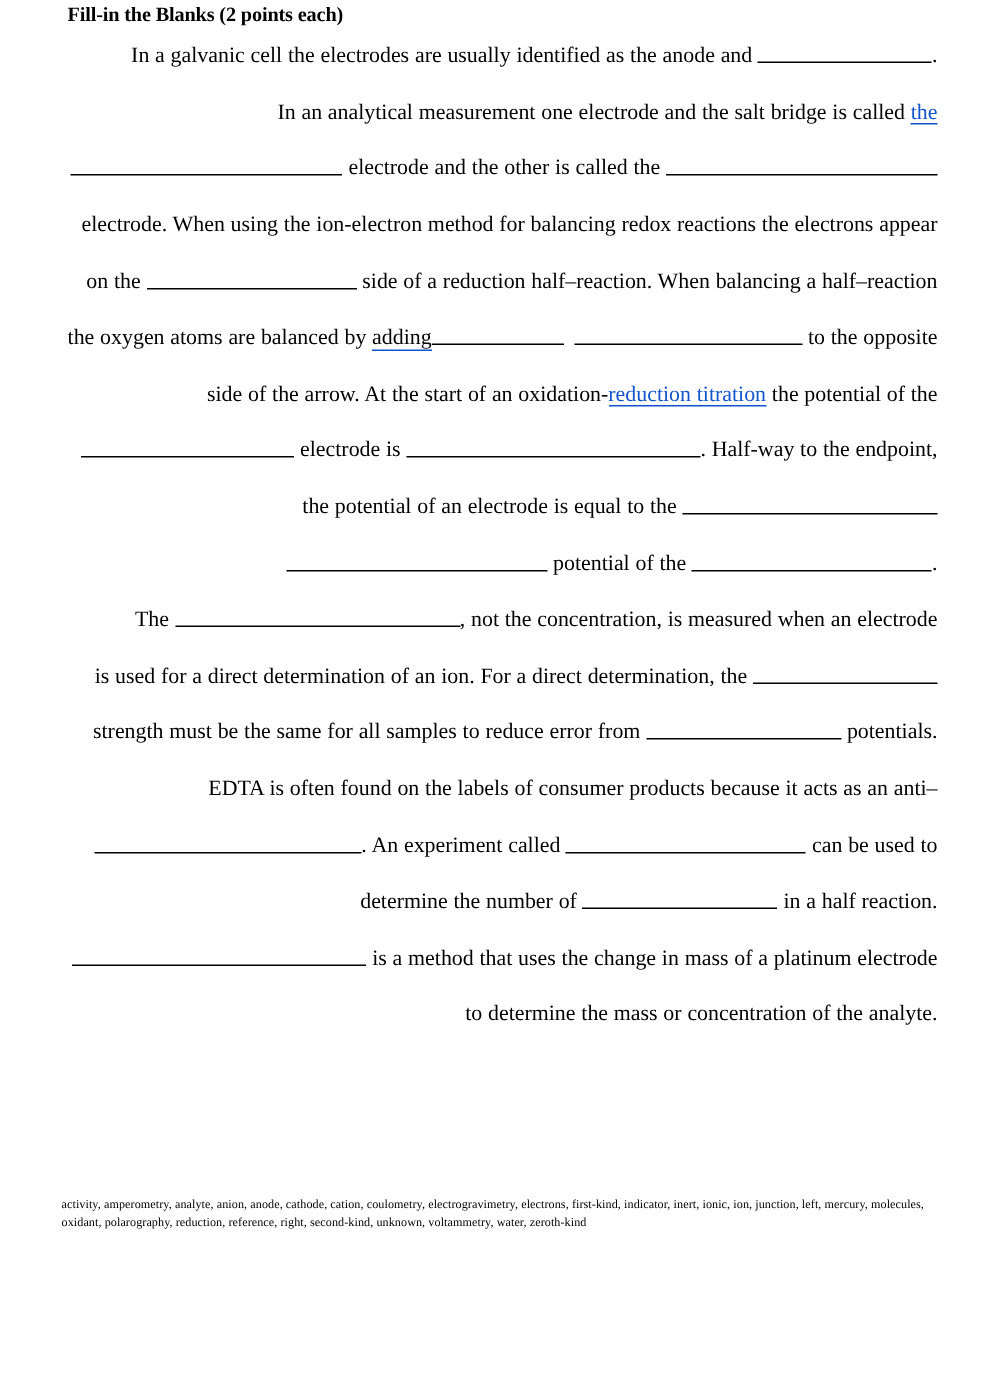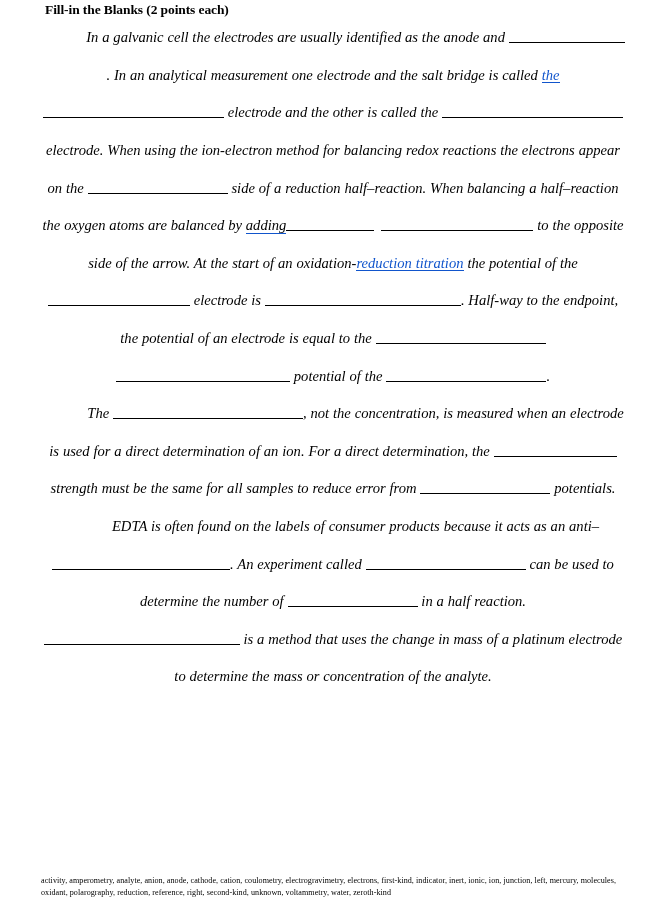--- a/index.html
+++ b/index.html
@@ -28,23 +28,22 @@
     margin: 0;
     padding-top: 1px;
     padding-left: 4px;
     line-height: 1.35;
     letter-spacing: -0.1px;
   }
   .para {
     font-size: 14.6px;
     line-height: 37.6px;
     margin: 0;
-    text-align: center;
+    text-align: right;
     word-spacing: 0.2px;
-    font-style: italic;
   }
   .para.first {
     margin-top: 0px;
   }
   .indent {
     display: inline-block;
     width: 45px;
   }
   
   .blank {
@@ -70,21 +69,21 @@
     line-height: 0.98em;
     text-decoration: none;
   }
   .nbsp-gap {
     display: inline-block;
     width: 7px;
   }
   .wordbank {
     position: absolute;
     left: 41px;
-    top: 875px;
+    top: 797px;
     width: 585px;
     font-size: 8.1px;
     line-height: 12.2px;
     color: #000000;
     letter-spacing: 0.05px;
   }
 </style>
 </head>
 <body>
 

